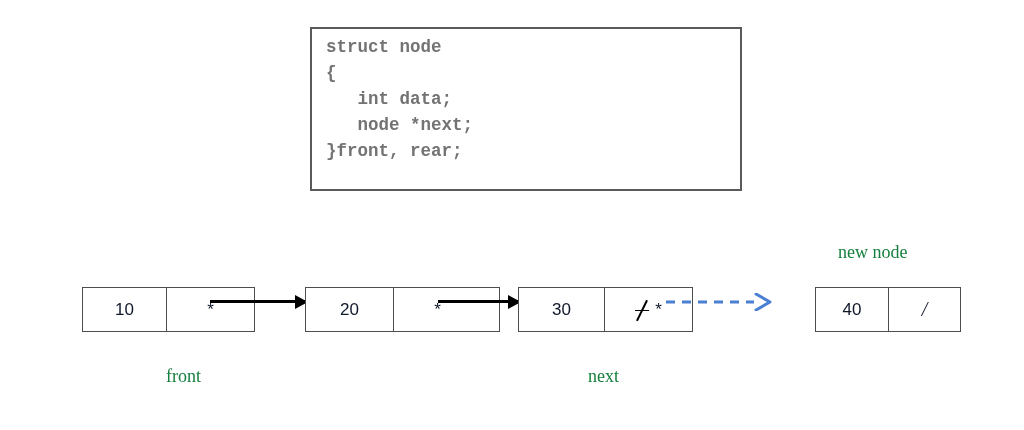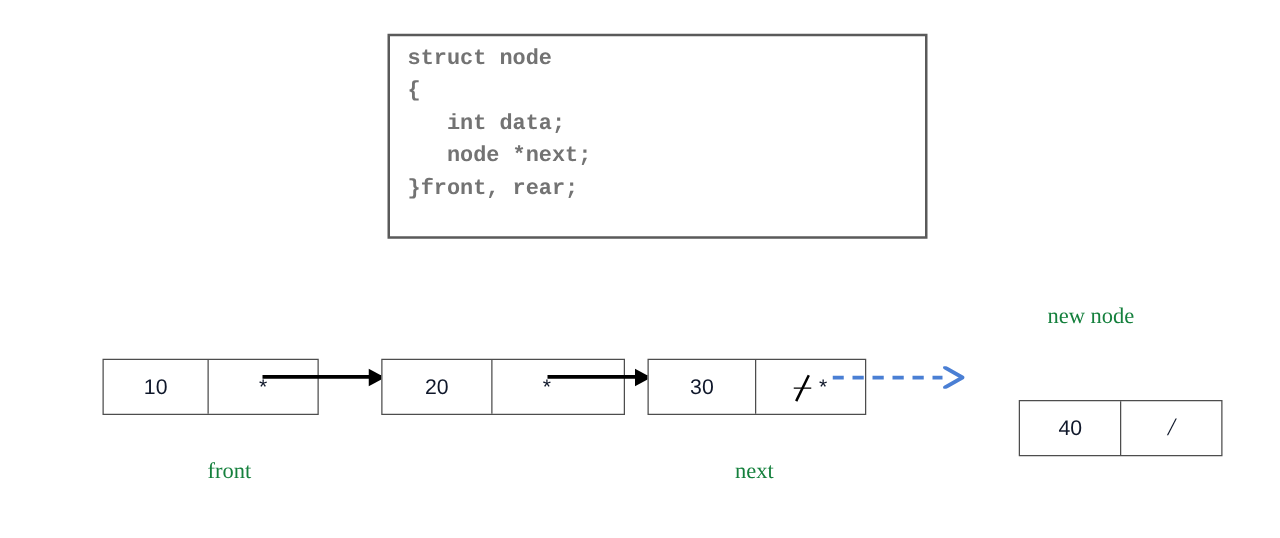--- a/index.html
+++ b/index.html
@@ -70,21 +70,21 @@
   #node-1 .ptr  { width: 89px; }
 
   #node-2 { left: 305px; width: 195px; }
   #node-2 .data { width: 87px; }
   #node-2 .ptr  { width: 88px; }
 
   #node-3 { left: 518px; width: 175px; }
   #node-3 .data { width: 86px; }
   #node-3 .ptr  { width: 89px; }
 
-  #node-new { left: 815px; width: 163px; margin-top: 33px; }
+  #node-new { left: 815px; width: 146px; }
   #node-new .data { width: 85px; }
   #node-new .ptr  { width: 85px; }
 
   
   .slash-null {
     font-family: "Liberation Serif", serif;
     font-size: 20px;
     font-style: italic;
   }
 

